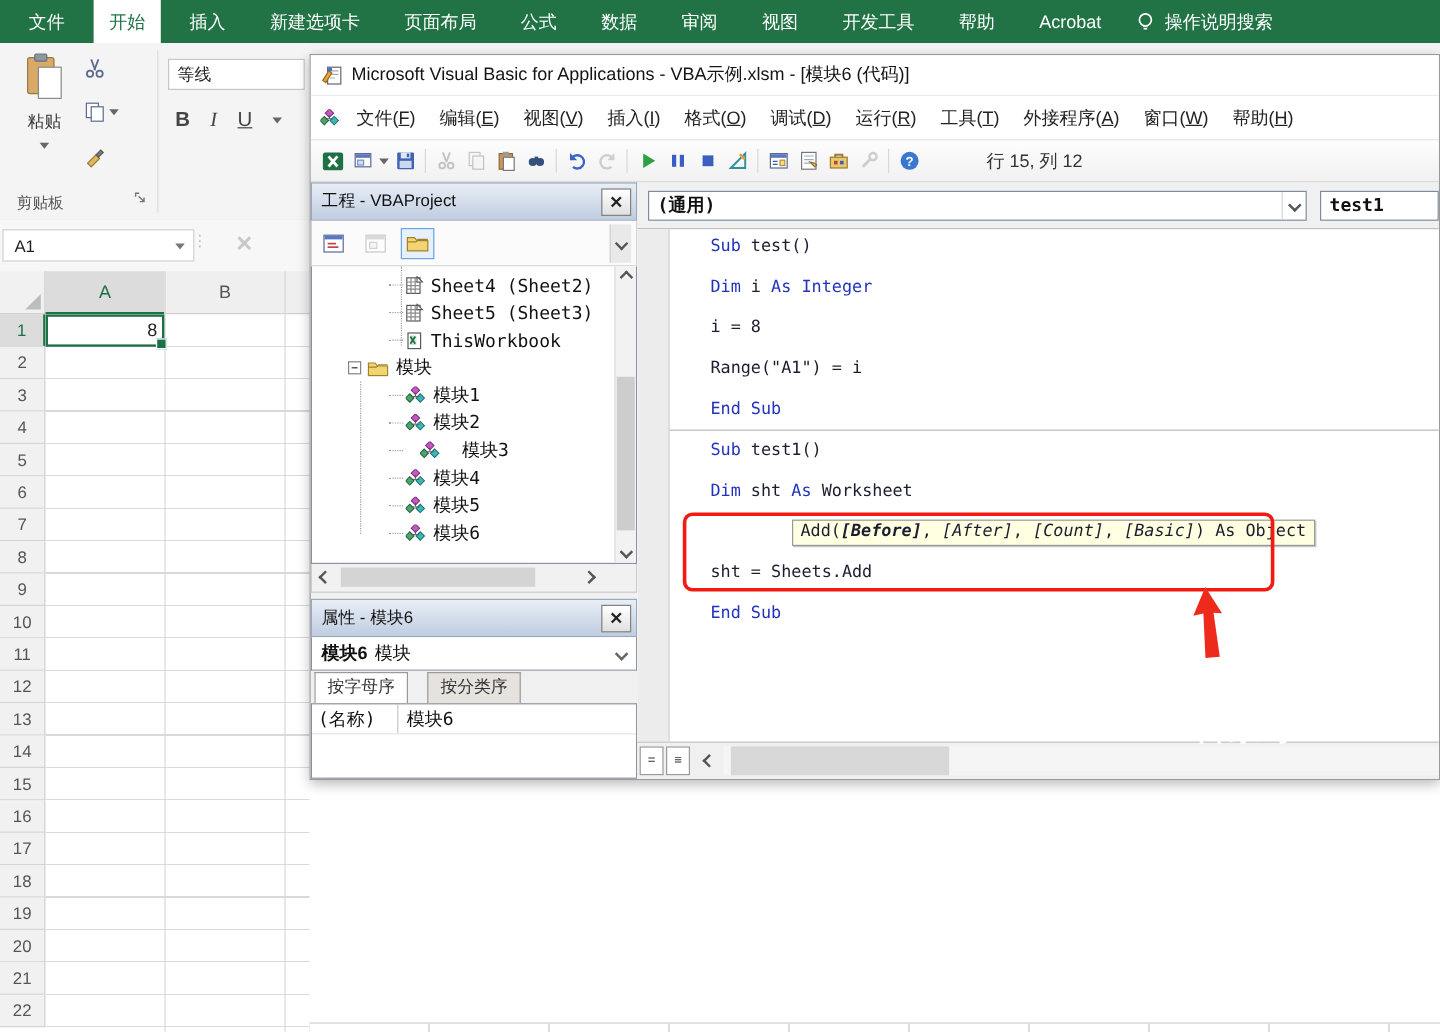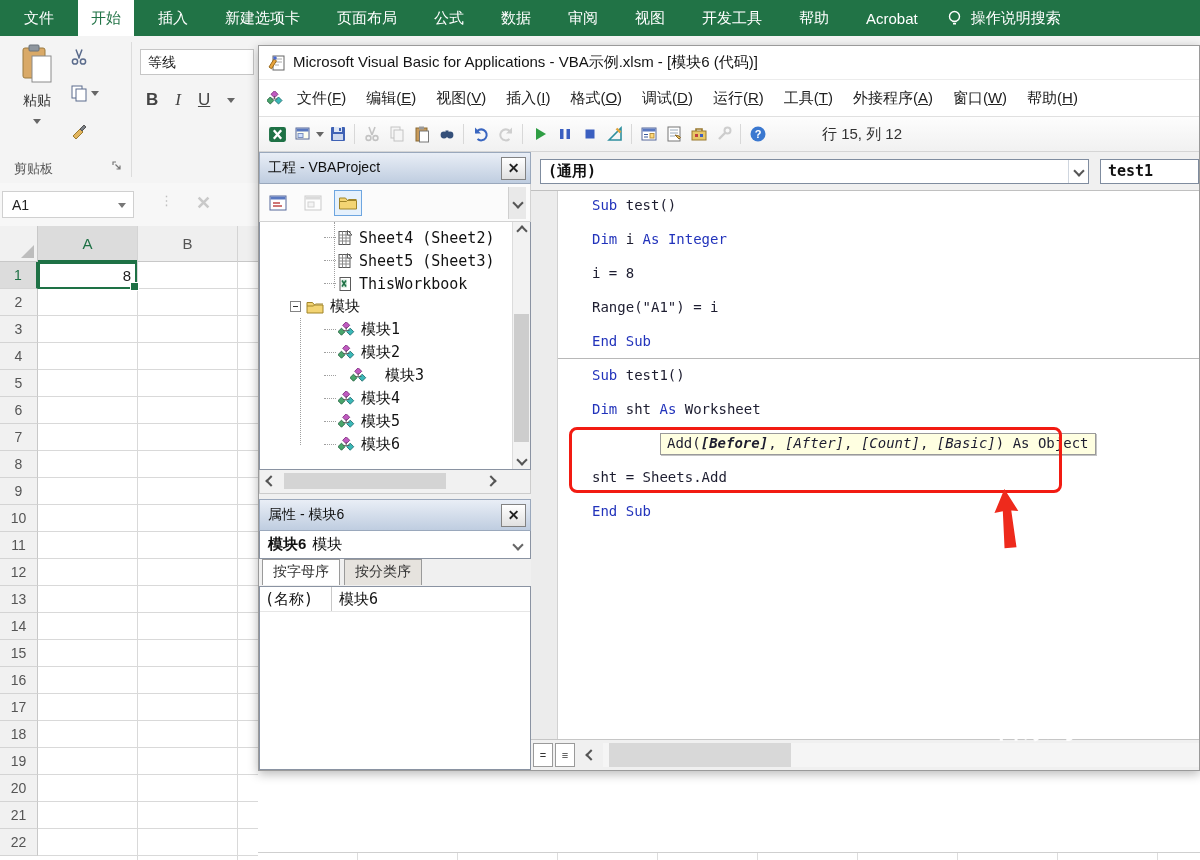--- a/index.html
+++ b/index.html
@@ -23,21 +23,21 @@
   .grp-label{position:absolute;left:14px;bottom:5px;font-size:13px;color:#555;}
   .launcher{position:absolute;left:112px;bottom:7px;}
   .vsep{position:absolute;left:131px;top:6px;bottom:6px;width:1px;background:#dcdcdc;}
   .font-box{position:absolute;left:140px;top:13px;width:114px;height:26px;background:#fff;
             border:1px solid #c6c6c6;font-size:14px;color:#222;line-height:25px;padding-left:7px;box-sizing:border-box;}
   .biu{position:absolute;left:146px;top:54px;display:flex;align-items:baseline;gap:17px;font-size:17px;color:#444;}
   .biu .b{font-weight:bold;} .biu .i{font-style:italic;font-family:"Liberation Serif",serif;}
   .biu .u{text-decoration:underline;}
   .tri-down{display:inline-block;width:0;height:0;border-left:4px solid transparent;border-right:4px solid transparent;border-top:5px solid #666;}
   .formula-row{position:absolute;left:0;top:147px;width:100%;height:43px;background:#f7f7f7;border-bottom:1px solid #d9d9d9;}
-  .name-box{position:absolute;left:2px;top:8px;width:132px;height:27px;background:#fff;border:1px solid #d0d0d0;
+  .name-box{position:absolute;left:2px;top:8px;width:160px;height:27px;background:#fff;border:1px solid #d0d0d0;
             font-size:14px;color:#222;line-height:26px;padding-left:9px;box-sizing:border-box;}
   .name-box .tri-down{position:absolute;right:7px;top:11px;border-top-color:#777;}
   .fx-dots{position:absolute;left:160px;top:10px;color:#c0c0c0;font-size:13px;letter-spacing:1px;}
   .fx-cancel{position:absolute;left:196px;top:9px;color:#c9c9c9;font-size:18px;font-weight:bold;}
   .sheet{position:absolute;left:0;top:190px;right:0;bottom:0;background:#fff;}
   .corner{position:absolute;left:0;top:0;width:38px;height:36px;background:#f1f1f1;border-right:1px solid #c8c8c8;border-bottom:1px solid #c8c8c8;box-sizing:border-box;}
   .corner::after{content:"";position:absolute;right:3px;bottom:3px;width:0;height:0;border-left:13px solid transparent;border-bottom:13px solid #bdbdbd;}
   .colh{position:absolute;top:0;height:36px;box-sizing:border-box;display:flex;align-items:center;justify-content:center;font-size:15px;}
   .colh.a{left:38px;width:99px;background:#dcdcdc;color:#1e7145;border-bottom:2px solid #1e7145;}
   .colh.b{left:137px;width:100px;background:#efefef;color:#555;border-bottom:1px solid #c8c8c8;border-left:1px solid #d4d4d4;}
@@ -51,21 +51,21 @@
   .gridv{position:absolute;top:0;bottom:0;width:1px;background:#d9d9d9;}
   .selcell{position:absolute;left:0;top:0;width:99px;height:27px;box-sizing:border-box;border:2px solid #1e7145;background:#fff;
            font-size:15px;color:#222;text-align:right;line-height:23px;padding-right:4px;}
   .fillhandle{position:absolute;right:-4px;bottom:-4px;width:7px;height:7px;background:#1e7145;border:1px solid #fff;}
 
   .top-strip{position:absolute;left:258px;top:36px;width:942px;height:9px;background:#f4f4f4;}
   .below-vba{position:absolute;left:258px;top:852px;width:942px;height:8px;background:#fff;border-top:1px solid #cfcfcf;
              background-image:repeating-linear-gradient(90deg,transparent 0 99px,#ddd 99px 100px);}
 
   
-  .vba{position:absolute;left:258px;top:45px;width:942px;height:726px;background:#f0f0f0;border:1px solid #9a9a9a;
+  .vba{position:absolute;left:258px;top:45px;width:942px;height:605px;background:#f0f0f0;border:1px solid #9a9a9a;
        box-sizing:border-box;box-shadow:0 3px 10px rgba(0,0,0,.28);display:flex;flex-direction:column;}
   .vba-title{height:33px;background:#fff;display:flex;align-items:center;gap:7px;padding-left:9px;
              font-size:15px;color:#141414;border-bottom:1px solid #ececec;flex:0 0 auto;}
   .vba-menu{height:36px;background:#fff;display:flex;align-items:center;font-size:15px;color:#222;
             border-bottom:1px solid #e0e0e0;padding-left:6px;flex:0 0 auto;}
   .vba-menu .mico{margin:0 4px 0 2px;display:flex;}
   .vba-menu .mi{padding:4px 10px;white-space:nowrap;cursor:default;}
   .vba-toolbar{height:34px;background:linear-gradient(#fdfdfd,#f1f1f1);border-bottom:1px solid #d5d5d5;
                display:flex;align-items:center;padding-left:6px;flex:0 0 auto;}
   .tbi{width:25px;height:25px;display:flex;align-items:center;justify-content:center;flex:0 0 auto;}
@@ -104,21 +104,21 @@
   .chv.left{transform:rotate(135deg);} .chv.right{transform:rotate(-45deg);}
   .phscroll{height:24px;flex:0 0 24px;background:#f1f1f1;border:1px solid #cccccc;border-top:none;box-sizing:border-box;position:relative;}
   .ph-arrow{position:absolute;top:2px;width:18px;height:18px;display:flex;align-items:center;justify-content:center;}
   .phthumb{position:absolute;left:24px;top:3px;width:162px;height:16px;background:#d4d4d4;}
 
   .props-title{margin-top:5px;}
   .pselector{height:28px;flex:0 0 28px;background:#fff;border:1px solid #8a93a2;border-top:none;box-sizing:border-box;
              display:flex;align-items:center;padding:0 8px;font-size:15px;color:#111;}
   .pselector .selbold{font-weight:bold;} .pselector .selrest{margin-left:6px;}
   .pselector .chv{margin-left:auto;border-color:#666;}
-  .ptabs{height:27px;flex:0 0 27px;display:flex;align-items:flex-start;background:#f0f0f0;padding-left:3px;gap:4px;}
+  .ptabs{height:27px;flex:0 0 27px;display:flex;align-items:center;background:#f0f0f0;padding-left:3px;gap:16px;}
   .ptab{padding:3px 10px 4px;font-size:14px;border:1px solid #9a9a9a;border-bottom:none;background:#e6e3de;color:#333;white-space:nowrap;}
   .ptab.active{background:#fff;}
   .pgrid{flex:1;background:#fff;border:1px solid #8a93a2;box-sizing:border-box;
          font-family:"DejaVu Sans Mono",monospace;font-size:15px;color:#111;}
   .prow{height:24px;display:flex;align-items:center;border-bottom:1px solid #e6e6e6;}
   .pname{width:72px;flex:0 0 72px;padding-left:5px;border-right:1px solid #c8c8c8;height:100%;display:flex;align-items:center;box-sizing:border-box;}
   .pval{padding-left:7px;}
 
   
   .code-col{flex:1;display:flex;flex-direction:column;background:#f0f0f0;min-width:0;}

